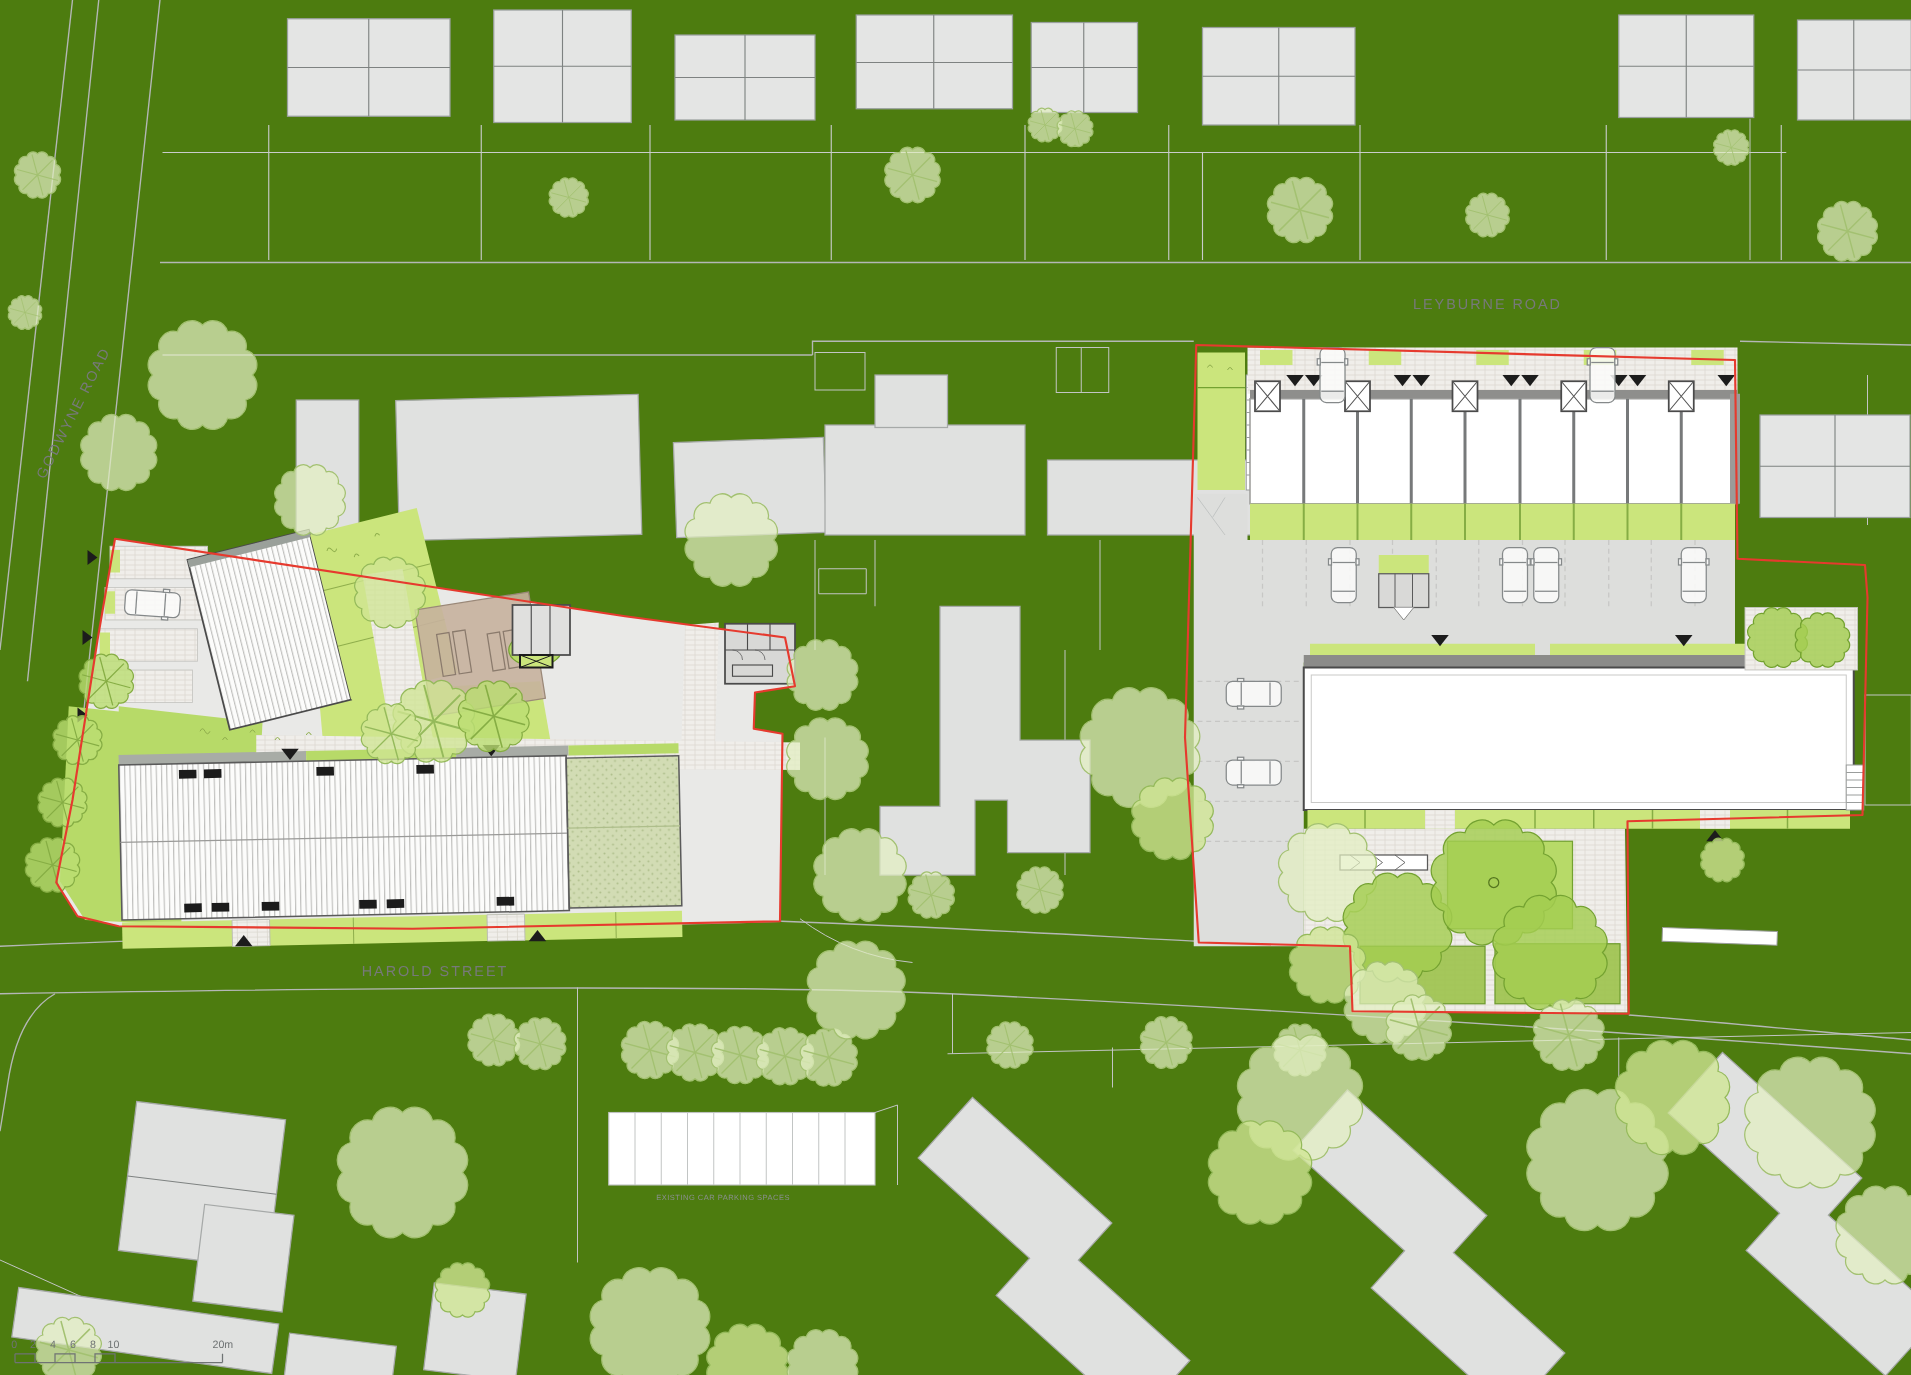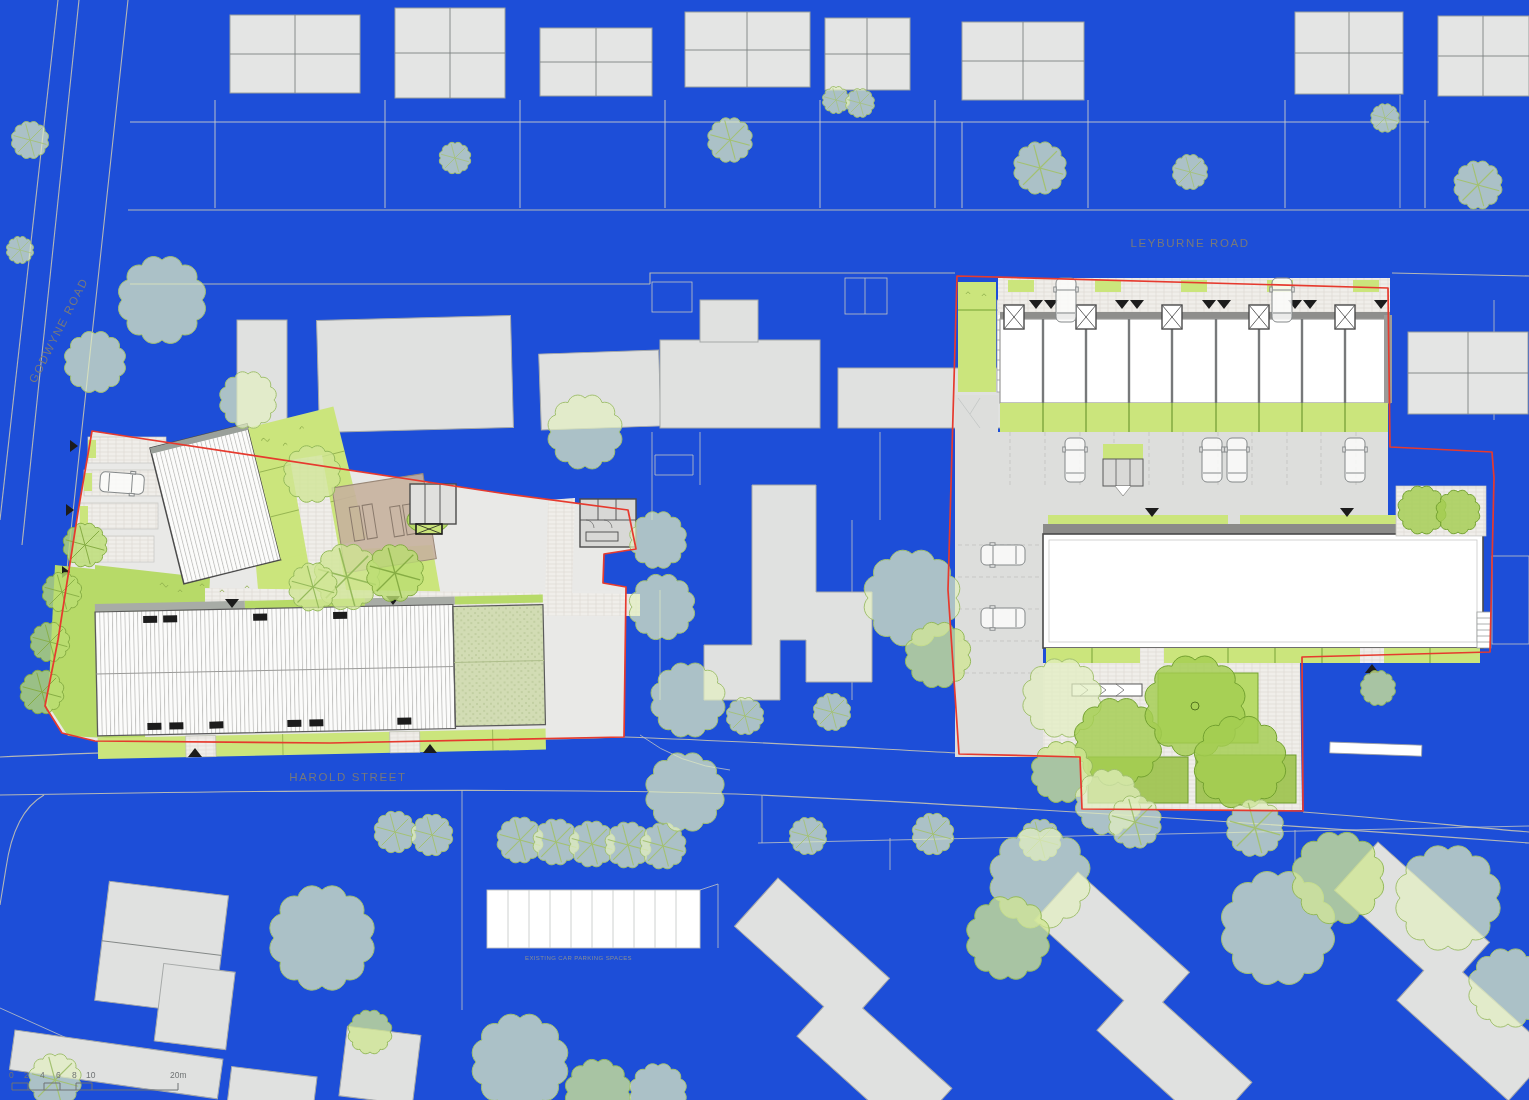--- a/index.html
+++ b/index.html
@@ -1,16 +1,16 @@
 <!DOCTYPE html>
 <html><head>
 <meta charset="utf-8">
 <style>
   html,body{margin:0;padding:0;background:#fff;}
-  .stage{position:relative;width:1529px;height:1100px;background:#1d4ed8;overflow:hidden;
+  .stage{position:relative;width:1529px;height:1100px;background:#4d7c0f;overflow:hidden;
          font-family:"Liberation Sans",sans-serif;}
   svg{display:block}
   text{font-family:"Liberation Sans",sans-serif;}
   .lbl{font-size:11.5px;fill:#77797b;letter-spacing:1.6px;}
   .lbl-s{font-size:6px;fill:#8a8f90;letter-spacing:.4px;}
   .tick{font-size:8.5px;fill:#6f7374;letter-spacing:0;}
   .fence{stroke:#c9cccb;stroke-width:.9;fill:none;}
   .road{stroke:#b4b7b6;stroke-width:1.1;fill:none;}
   .thin{stroke:#c2c5c4;stroke-width:.8;fill:none;}
   .ctx{fill:#e4e5e4;stroke:#9aa09e;stroke-width:1;}

